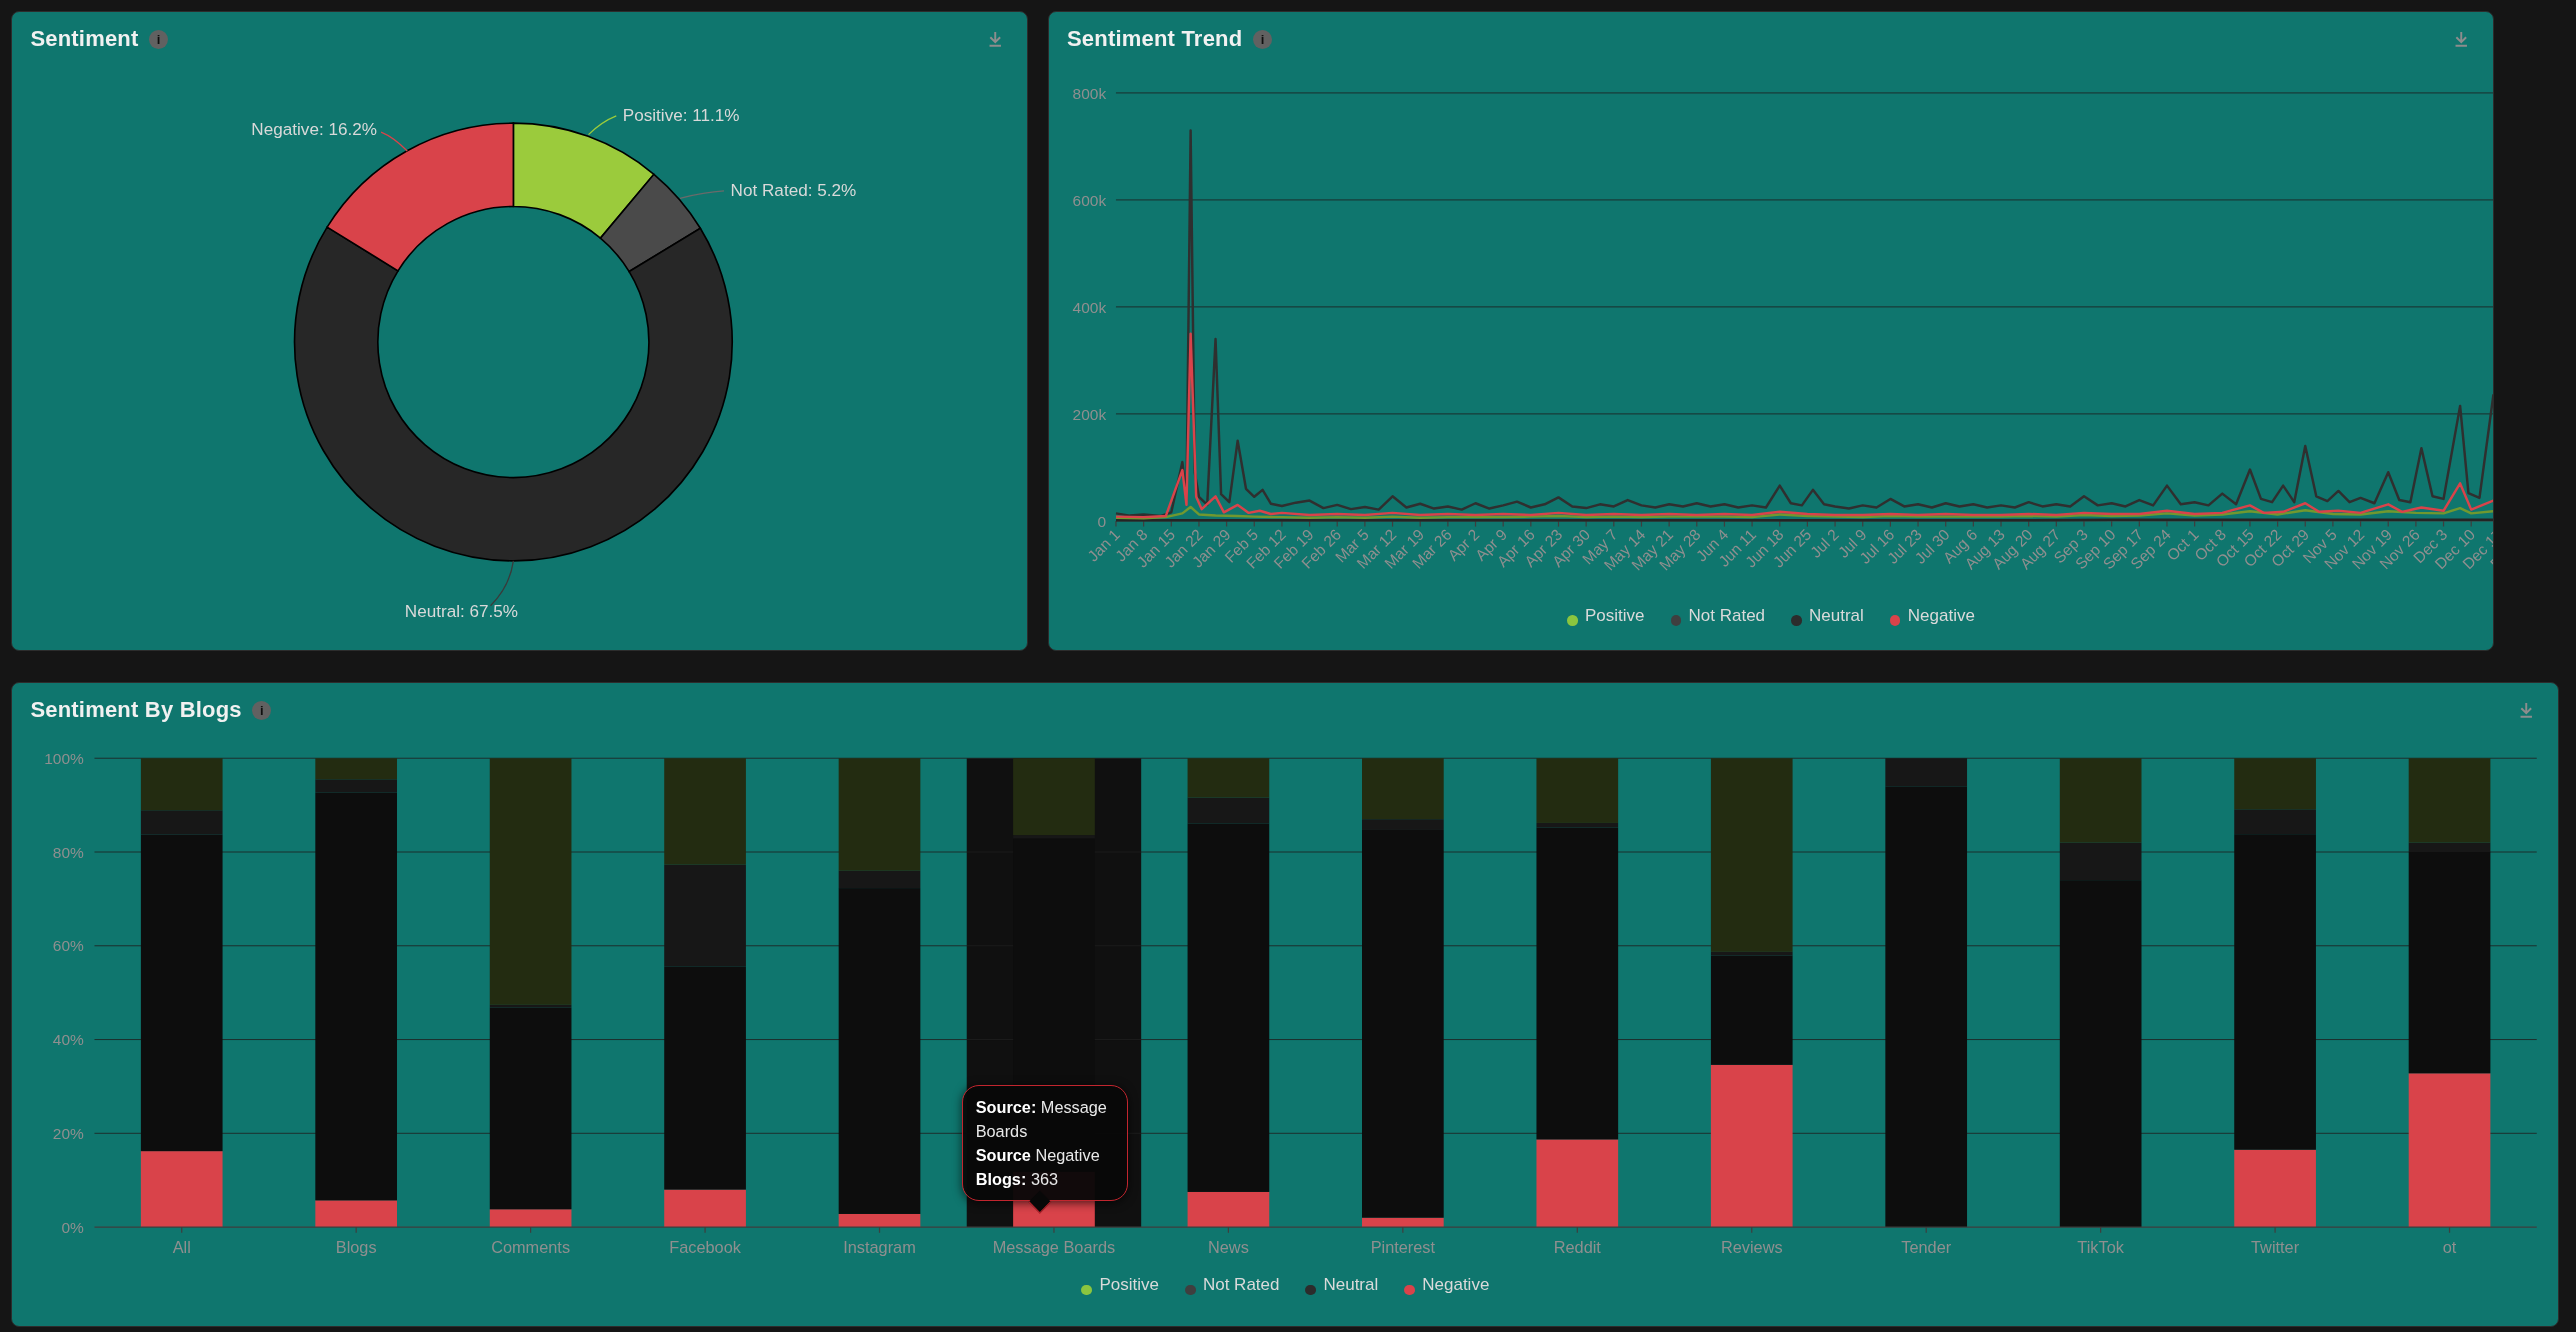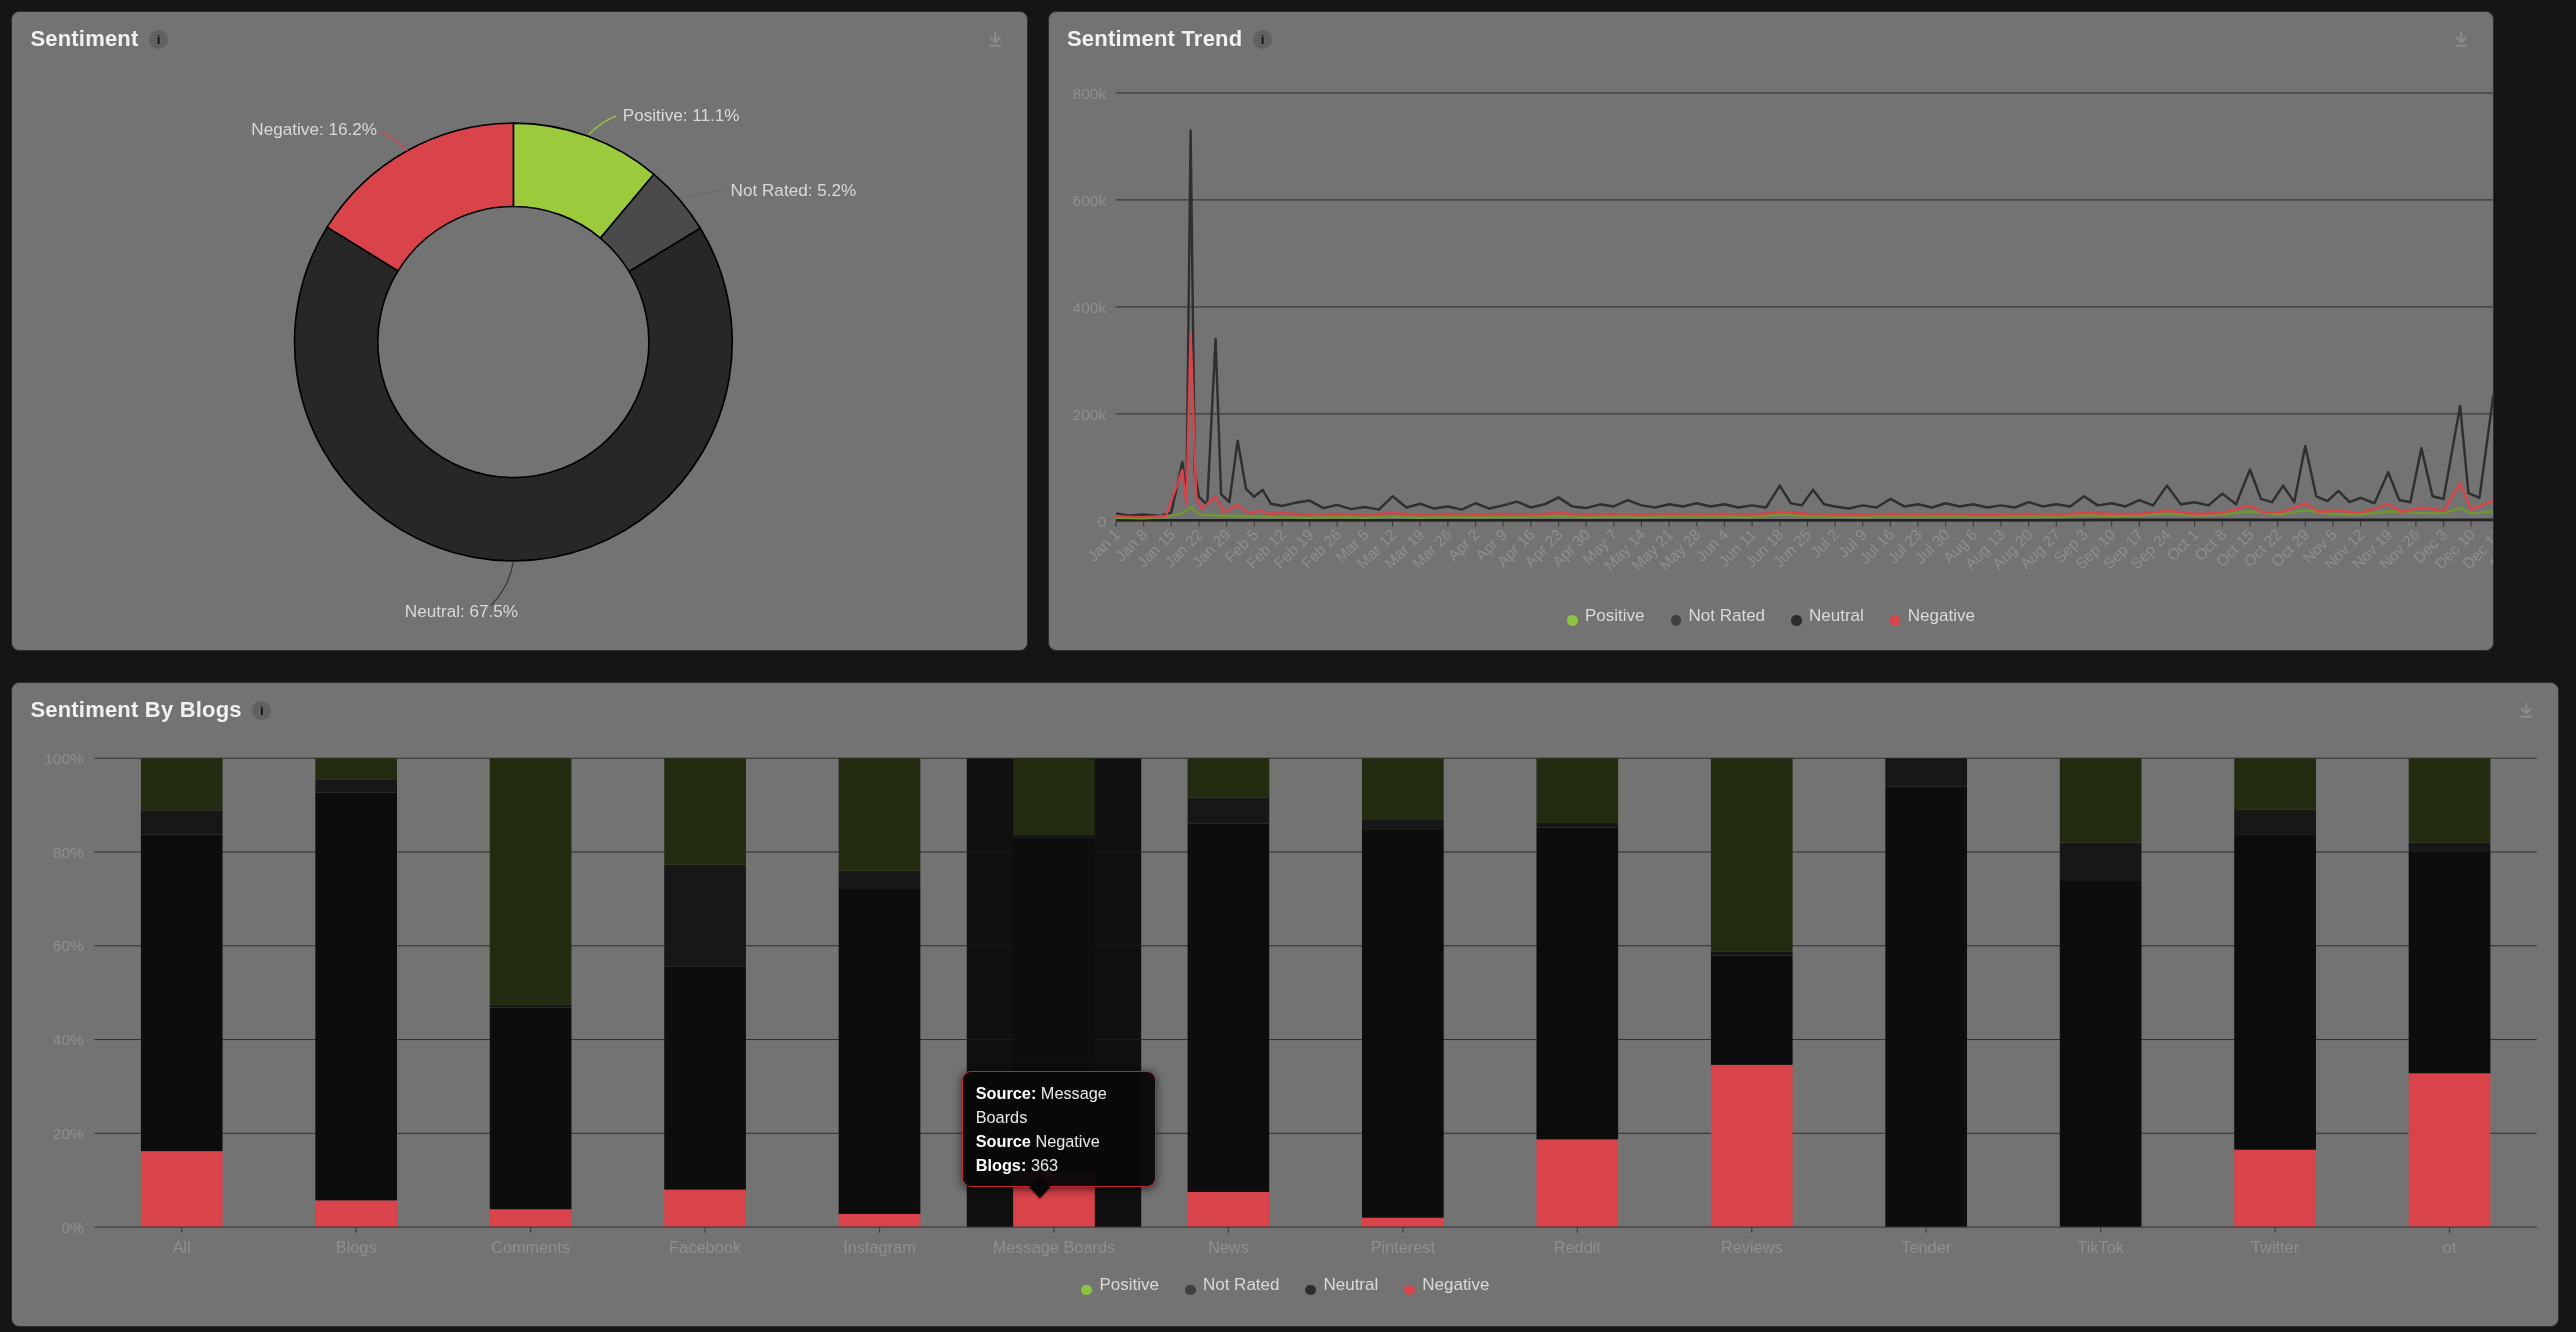--- a/index.html
+++ b/index.html
@@ -1,37 +1,37 @@
 <!DOCTYPE html>
 <html style="font-size:13px"><head>
 <meta charset="utf-8">
 <style>
   html,body{margin:0;padding:0;width:2576px;height:1333px;overflow:hidden;
     background:#151515;font-family:"Liberation Sans",sans-serif;}
   .page{padding:11.4px 19px 0 11.4px;}
   .row{display:flex;gap:19.6px;margin-bottom:31px;}
-  .card{position:relative;background:#737373;border:0.8px solid #2c2c2c;border-radius:8.2px;overflow:hidden;}
+  .card{position:relative;background:#0f766e;border:0.8px solid #2c2c2c;border-radius:8.2px;overflow:hidden;}
   .card > svg{position:absolute;left:0;top:0;z-index:1;}
   #card-sentiment{width:1015px;height:638px;}
   #card-trend{width:1444px;height:638px;}
   #card-source{width:2546px;height:643px;}
   header{position:relative;z-index:2;display:flex;align-items:center;gap:10.6px;padding:13px 18px;}
   h2{margin:0;font-size:22px;font-weight:700;color:#f1f1f1;letter-spacing:0.2px;}
   .info{width:19px;height:19px;border-radius:50%;background:#616161;color:#0f0f0f;
     font-weight:700;font-size:13px;display:inline-flex;align-items:center;justify-content:center;
     font-style:normal;user-select:none;}
   .dl{margin-left:auto;background:none;border:0;padding:1.6px;cursor:pointer;line-height:0;}
   .legend{position:absolute;left:50%;transform:translateX(-50%);display:flex;gap:26px;
     align-items:center;z-index:2;white-space:nowrap;}
   #trend-legend{bottom:24.5px;}
   #bars-legend{bottom:31px;}
   .legend .li{display:flex;align-items:flex-end;gap:7.4px;color:#dadada;font-size:17px;}
   .legend .dot{width:10.6px;height:10.6px;border-radius:50%;display:inline-block;}
-  #tooltip{position:absolute;left:950px;top:388px;width:194px;box-sizing:border-box;
-    background:rgba(8,8,8,.96);border:1.6px solid #c2252e;border-radius:9px;
+  #tooltip{position:absolute;left:950px;top:402px;width:166px;box-sizing:border-box;
+    background:rgba(8,8,8,.96);border:1.6px solid #c2252e;border-radius:17px;
     padding:9px 12.3px;z-index:3;color:#e9e9e9;font-size:16.3px;line-height:24px;
     box-shadow:0 1.6px 9.8px rgba(0,0,0,.65);}
   #tooltip b{color:#fff;}
   .tip-arrow{position:absolute;bottom:-9px;left:69px;width:14.7px;height:14.7px;
     background:#080808;border-right:1.6px solid #c2252e;border-bottom:1.6px solid #c2252e;
     transform:rotate(45deg);}
 </style>
 </head>
 <body>
 

